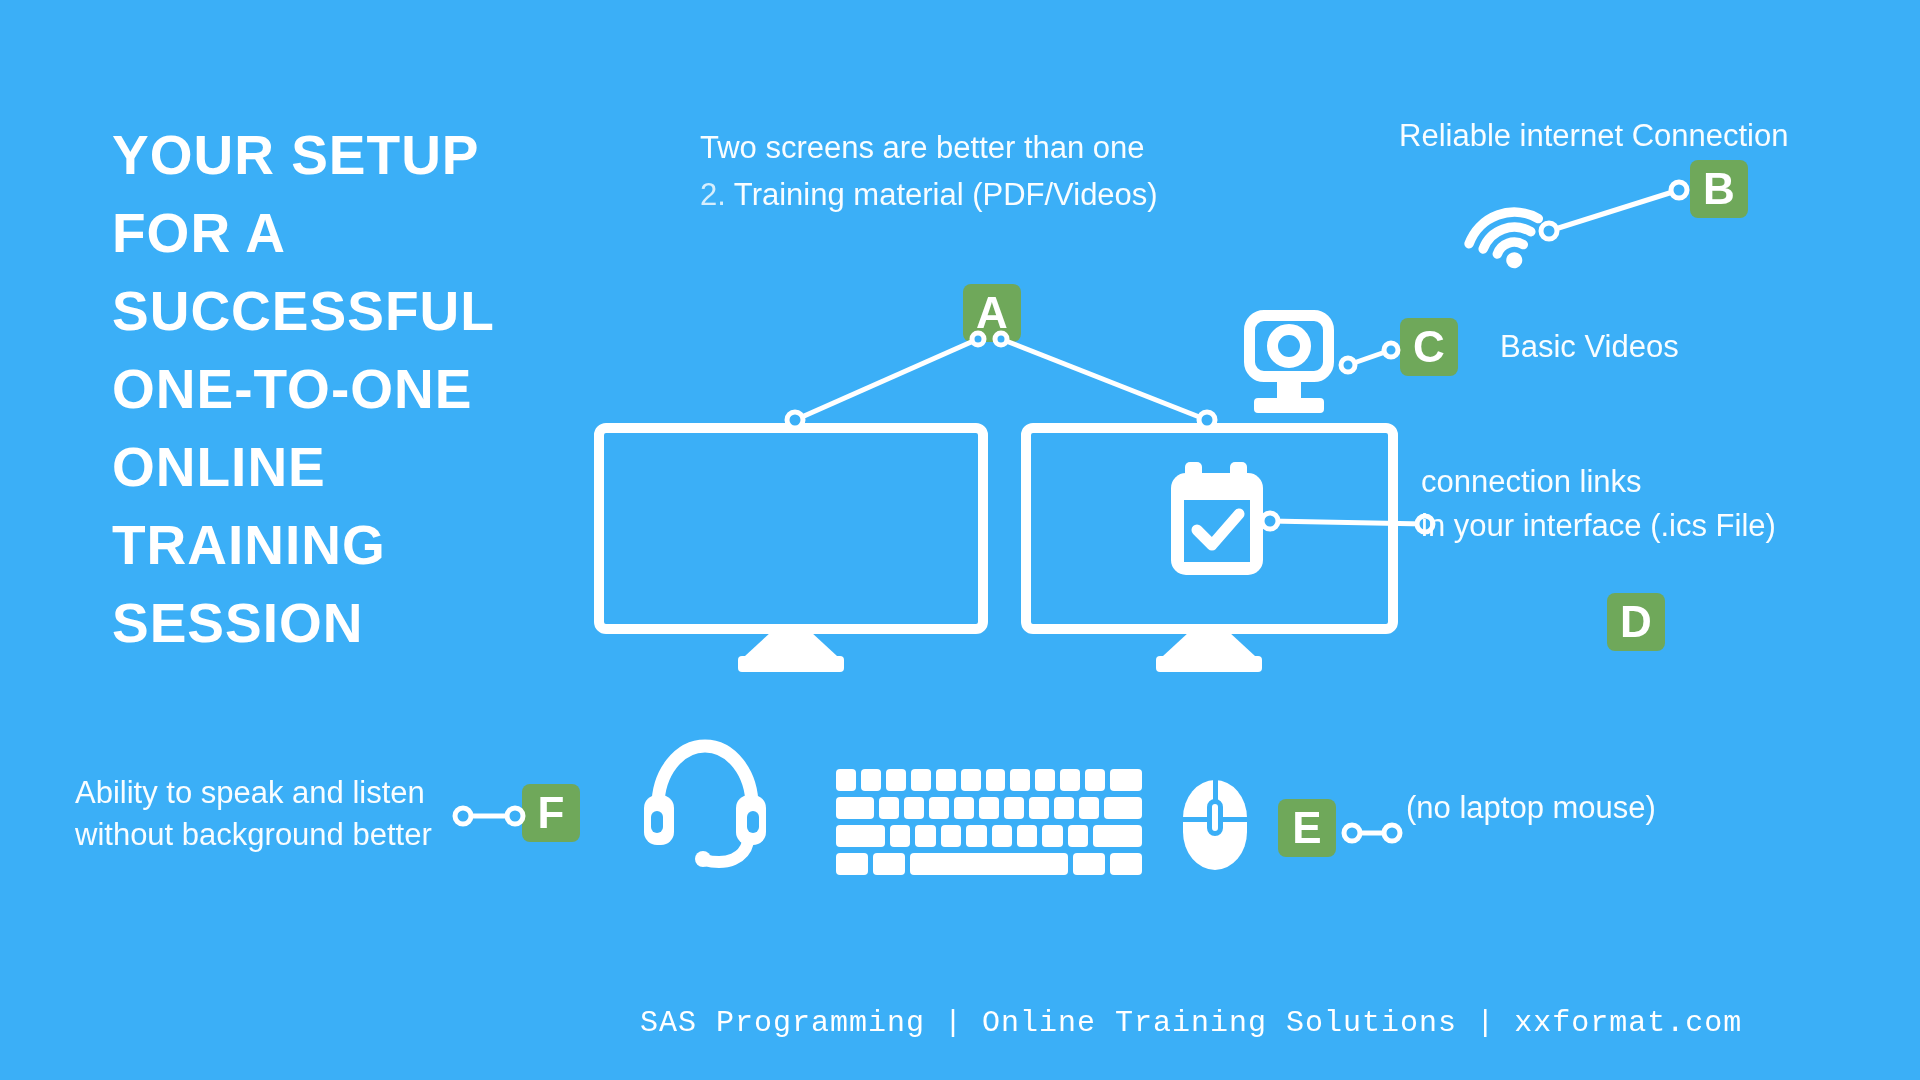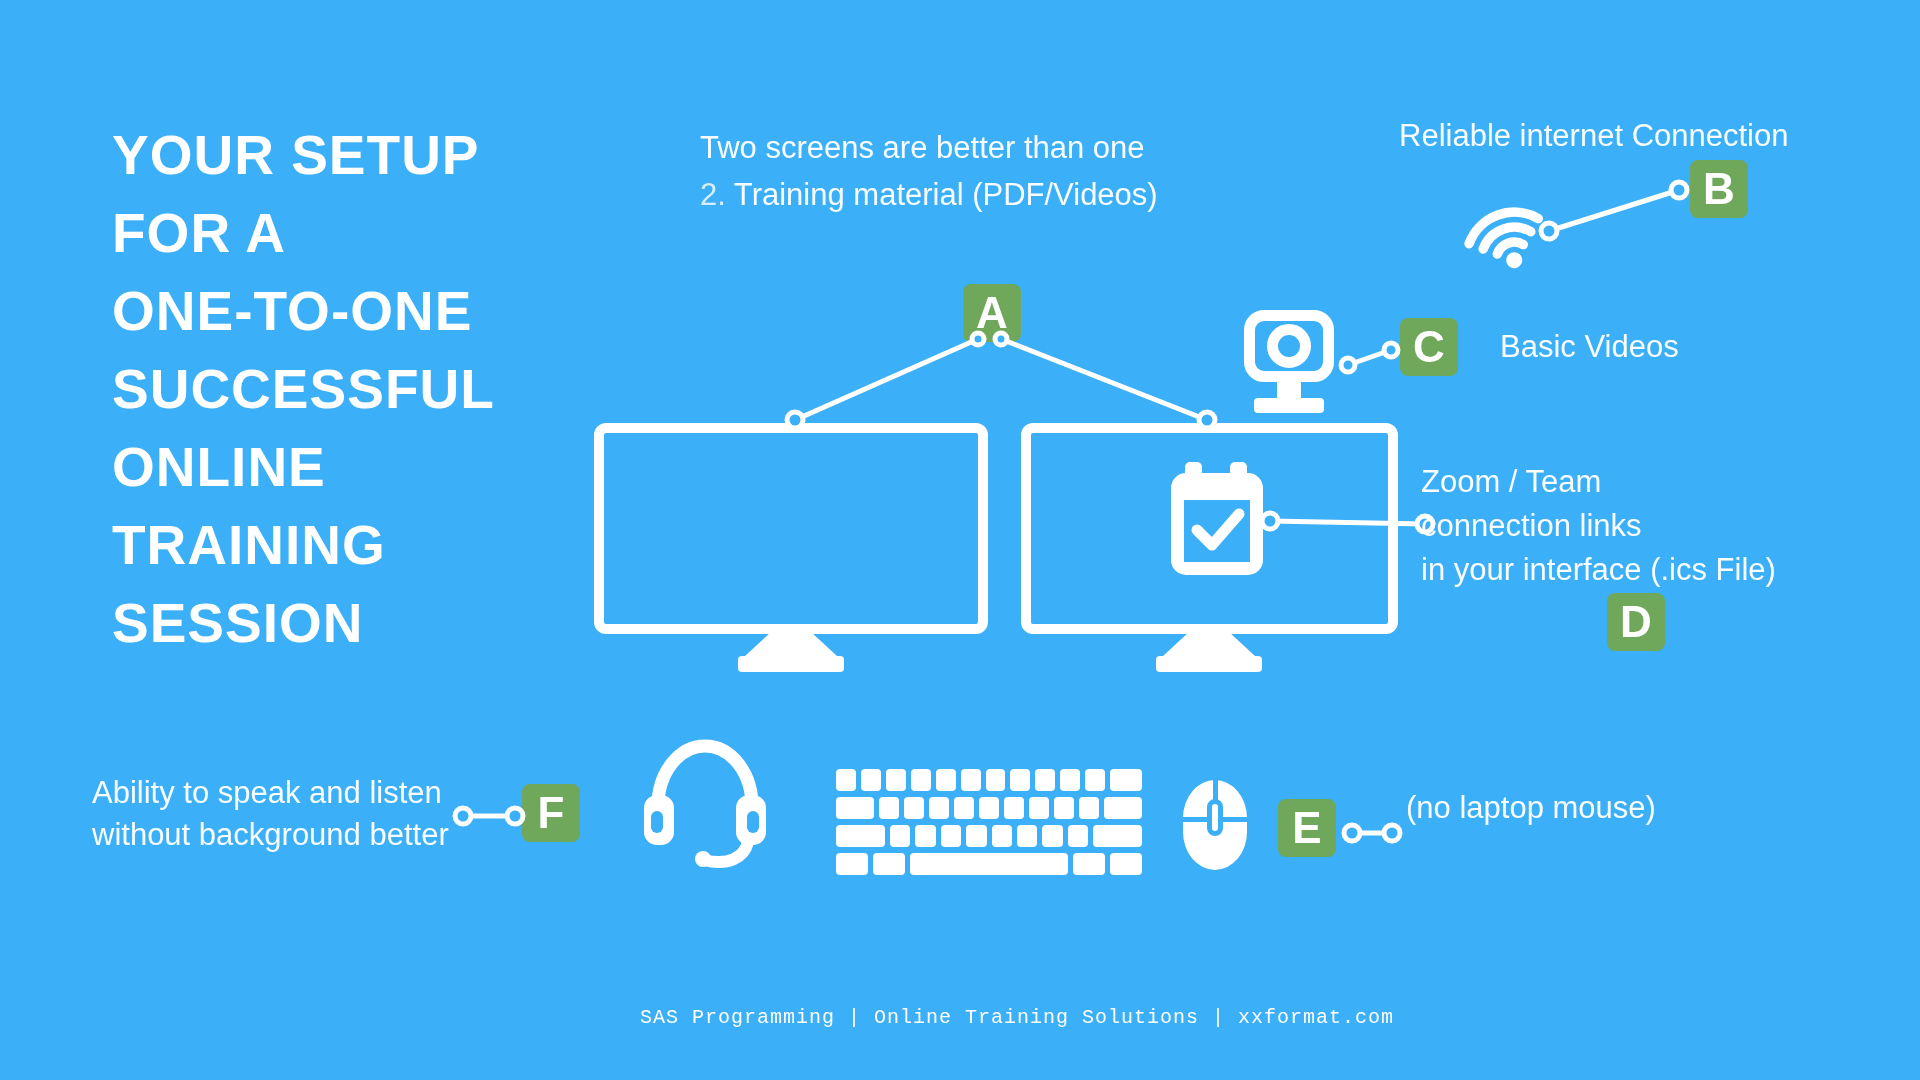--- a/index.html
+++ b/index.html
@@ -9,24 +9,24 @@
 
   
   .title{left:112px;top:84px;font-size:55px;font-weight:700;line-height:78px;letter-spacing:1px;white-space:nowrap;}
   .label{font-size:31px;font-weight:400;color:rgba(255,255,255,.97);line-height:44px;}
   .center{}
   .screens-block{left:700px;top:92px;width:580px;line-height:47px;}
   .num{opacity:.82;margin-right:8px;}
   .internet-label{left:1399px;top:82px;width:430px;}
   .webcam-label{left:1500px;top:296px;width:320px;line-height:38px;}
   .calendar-block{left:1421px;top:428px;width:400px;line-height:44px;}
-  .audio-block{left:92px;top:740px;width:400px;line-height:42px;}
+  .audio-block{left:75px;top:740px;width:400px;line-height:42px;}
   .mouse-block{left:1406px;top:755px;width:360px;line-height:41px;}
   .footer{left:640px;top:974px;font-family:"Liberation Mono","DejaVu Sans Mono",monospace;
-          font-size:20px;letter-spacing:1px;white-space:nowrap;}
+          font-size:30px;letter-spacing:1px;white-space:nowrap;}
 
   
   .badge{width:58px;height:58px;background:#6FA85A;border-radius:8px;display:flex;
          align-items:center;justify-content:center;font-size:44px;font-weight:700;color:#fff;}
 
   
   .monitor{border:10px solid #fff;border-radius:12px;box-sizing:border-box;}
   .mon-left{left:594px;top:391px;width:394px;height:211px;}
   .mon-right{left:1021px;top:391px;width:377px;height:211px;}
   .neck{width:40px;height:0;border-left:26px solid transparent;border-right:26px solid transparent;
@@ -61,22 +61,22 @@
   svg{display:block;}
 </style>
 </head>
 <body>
 
 <div class="canvas">
 
   <div class="abs title">
     <div>YOUR SETUP</div>
     <div>FOR A</div>
+    <div>SUCCESSFUL</div>
     <div>ONE-TO-ONE</div>
-    <div>SUCCESSFUL</div>
     <div>ONLINE</div>
     <div>TRAINING</div>
     <div>SESSION</div>
   </div>
 
   <div class="abs label center screens-block">
     <div>Two screens are better than one</div>
     <div>
       <span class="num">2.</span><span>Training material (PDF/Videos)</span>
     </div>
@@ -212,21 +212,20 @@
       <line x1="1352" y1="801" x2="1392" y2="801"></line>
       <circle cx="1352" cy="801" r="8"></circle>
       <circle cx="1392" cy="801" r="8"></circle>
     </g>
   </svg>
 
   <div class="abs label center internet-label">Reliable internet Connection</div>
   <div class="abs label webcam-label">Basic Videos</div>
 
   <div class="abs label center calendar-block">
-    <div>Zoom / Team</div>
     <div>connection links</div>
     <div>in your interface (.ics File)</div>
   </div>
 
   <div class="abs label center audio-block">
     <div>Ability to speak and listen</div>
     <div>without background better</div>
   </div>
 
   <div class="abs label mouse-block">

